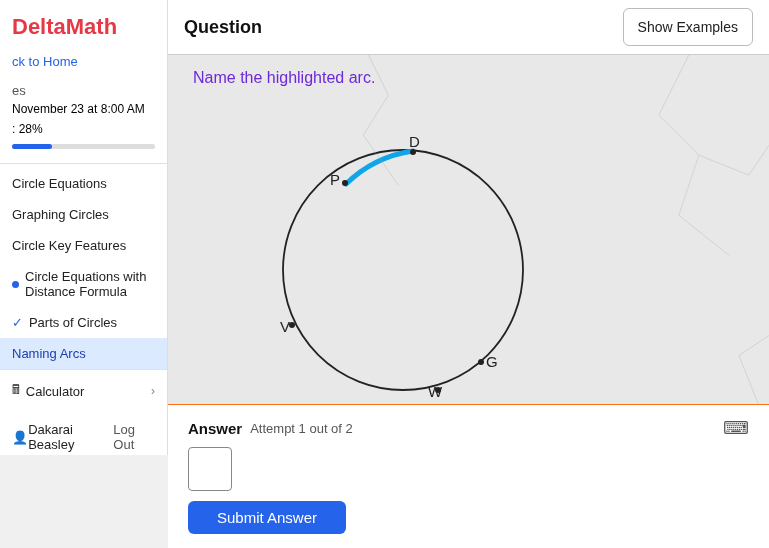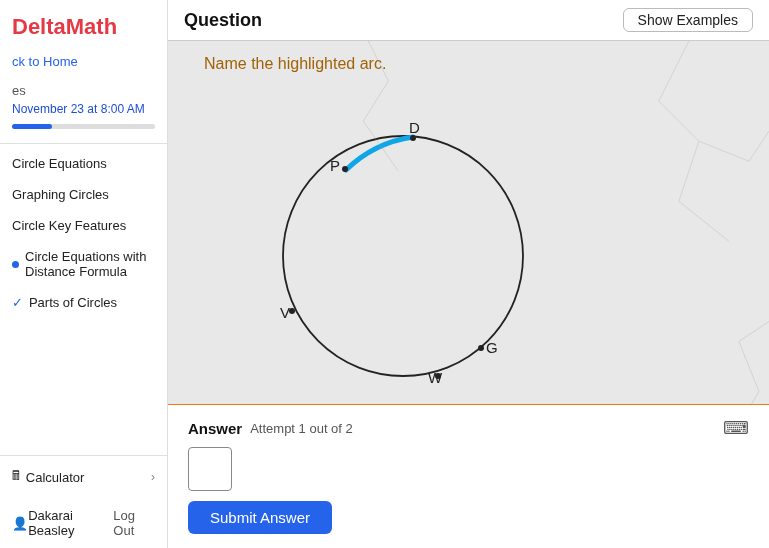--- a/index.html
+++ b/index.html
@@ -10,21 +10,21 @@
       height: 548px;
       overflow: hidden;
       display: flex;
     }
 
     
     .sidebar {
       width: 168px;
       min-width: 168px;
       background: #fff;
-      height: 548px;
+      height: 455px;
       display: flex;
       flex-direction: column;
       border-right: 1px solid #ddd;
       position: relative;
     }
     .sidebar-logo {
       padding: 14px 12px 8px 12px;
       font-size: 22px;
       font-weight: bold;
       color: #1a1a1a;
@@ -39,21 +39,21 @@
       cursor: pointer;
     }
     .sidebar-section-label {
       padding: 8px 12px 2px 12px;
       font-size: 13px;
       color: #555;
     }
     .sidebar-meta {
       padding: 2px 4px 4px 12px;
       font-size: 12px;
-      color: #1d4ed8;
+      color: #000000;
     }
     .sidebar-progress-bar-bg {
       margin: 4px 12px 10px 12px;
       height: 5px;
       background: #ddd;
       border-radius: 3px;
     }
     .sidebar-progress-bar-fill {
       height: 5px;
       background: #2563eb;
@@ -138,36 +138,36 @@
     }
     .topbar-title {
       font-size: 18px;
       font-weight: 600;
       color: #111;
     }
     .show-examples-btn {
       background: #fff;
       border: 1px solid #bbb;
       border-radius: 6px;
-      padding: 3px 14px;
+      padding: 10px 14px;
       font-size: 14px;
       cursor: pointer;
       color: #222;
     }
 
     
     .question-area {
       flex: 1;
       position: relative;
       overflow: hidden;
     }
     .question-text {
-      padding: 14px 20px 8px 36px;
+      padding: 14px 20px 8px 25px;
       font-size: 16px;
-      color: #a16207;
+      color: #6d28d9;
     }
 
     
     .diagram-container {
       position: absolute;
       top: 40px;
       left: 50px;
       width: 340px;
       height: 300px;
     }
@@ -198,21 +198,21 @@
       height: 44px;
       border: 1.5px solid #888;
       border-radius: 4px;
       margin-bottom: 10px;
     }
     .submit-btn {
       background: #2563eb;
       color: #fff;
       border: none;
       border-radius: 6px;
-      padding: 8px 22px;
+      padding: 8px 29px;
       font-size: 15px;
       cursor: pointer;
     }
 
     
     .crack-overlay {
       position: absolute;
       top: 0; left: 0; right: 0; bottom: 0;
       pointer-events: none;
       z-index: 10;
@@ -222,20 +222,21 @@
 <body>
 
 <div class="sidebar">
   <div class="sidebar-logo">
     <span style="color:#e63946;">Delta</span><span>Math</span>
   </div>
   <div class="sidebar-back">ck to Home</div>
 
   <div class="sidebar-section-label">es</div>
   <div class="sidebar-meta">November 23 at 8:00 AM</div>
+  <div class="sidebar-meta">: 28%</div>
   <div class="sidebar-progress-bar-bg">
     <div class="sidebar-progress-bar-fill"></div>
   </div>
 
   <hr class="sidebar-divider">
 
   <div class="sidebar-nav-item">
     <span>Circle Equations</span>
   </div>
   <div class="sidebar-nav-item">
@@ -244,20 +245,23 @@
   <div class="sidebar-nav-item">
     <span>Circle Key Features</span>
   </div>
   <div class="sidebar-nav-item">
     <span class="nav-dot"></span>
     <span>Circle Equations with Distance Formula</span>
   </div>
   <div class="sidebar-nav-item">
     <span class="nav-check">✓</span>
     <span>Parts of Circles</span>
+  </div>
+  <div class="sidebar-nav-item active">
+    <span>Naming Arcs</span>
   </div>
 
   <div class="sidebar-bottom">
     <div class="sidebar-bottom-item">
       <span>🖩</span>
       <span>Calculator</span>
       <span style="margin-left:auto; font-size:12px; color:#888;">›</span>
     </div>
     <div class="sidebar-bottom-row">
       <span>👤</span>

